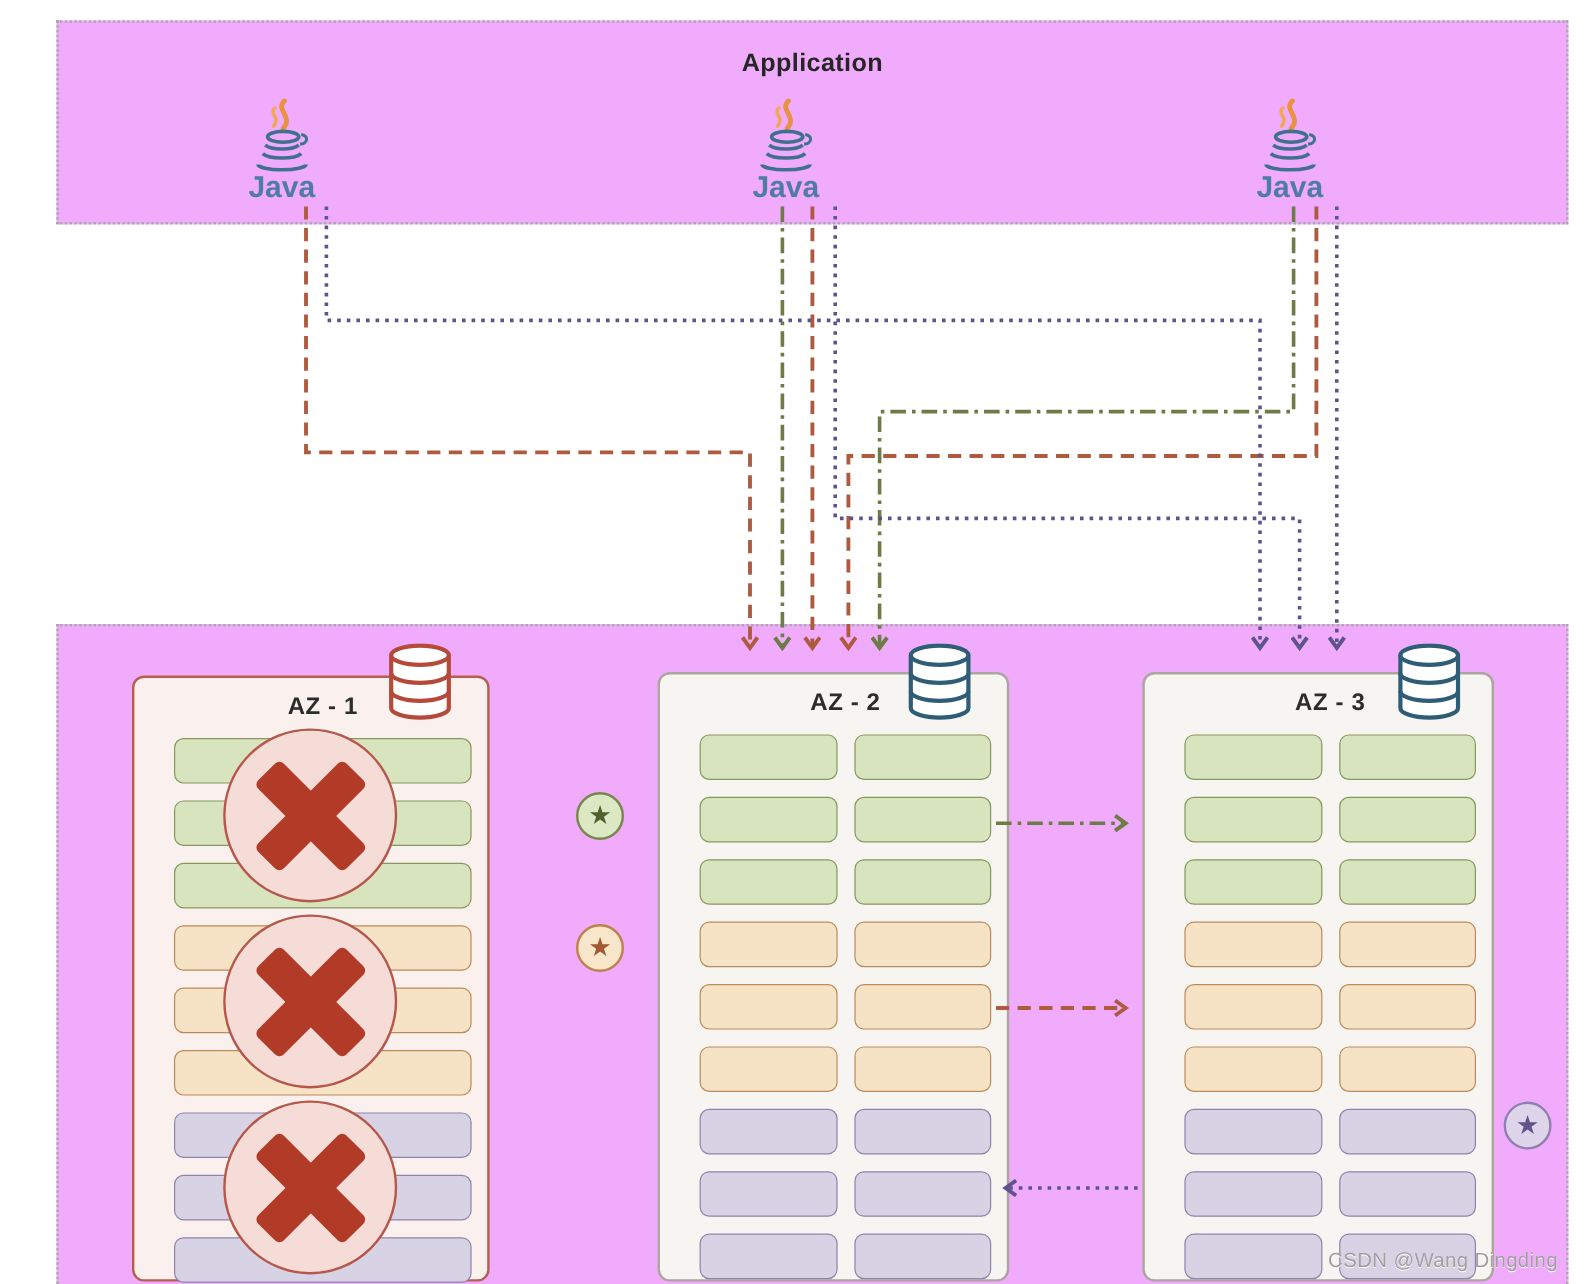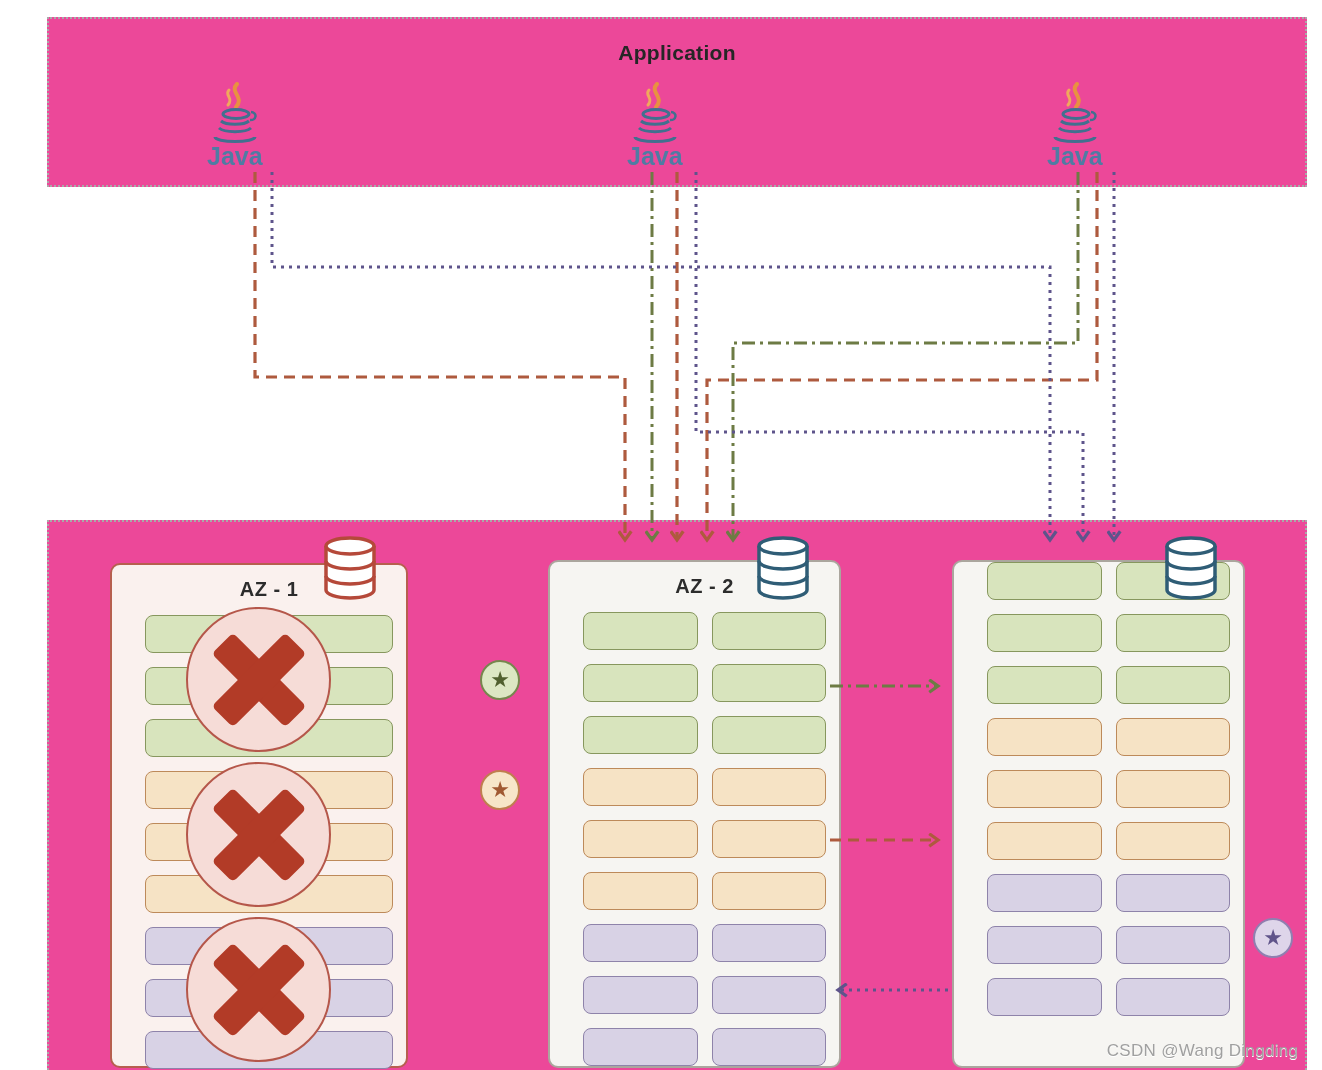--- a/index.html
+++ b/index.html
@@ -1,21 +1,21 @@
 <!DOCTYPE html>
 <html><head>
 <meta charset="utf-8">
 <style>
   * { margin:0; padding:0; box-sizing:border-box; }
   html,body { width:1322px; height:1070px; }
   body {
     position:relative; overflow:hidden; background:#ffffff;
     font-family:"Liberation Sans", sans-serif;
   }
-  .dotted-box { position:absolute; border:2px dotted #a9a9a9; background:#ec4899; }
+  .dotted-box { position:absolute; border:2px dotted #a9a9a9; background:#f0abfc; }
   .app-box   { left:47px; top:17px;  width:1260px; height:170px; }
   .infra-box { left:47px; top:520px; width:1260px; height:570px; border-bottom:none; }
   .app-title {
     position:absolute; top:22px; left:0; width:100%; text-align:center;
     font-size:21px; font-weight:bold; color:#262626; letter-spacing:0.3px;
   }
   .java { position:absolute; top:82px; width:96px; display:flex; flex-direction:column; align-items:flex-start; z-index:3; }
   .java-1 { left:207px; } .java-2 { left:627px; } .java-3 { left:1047px; }
   .java-label { color:#4f7ca3; font-weight:bold; font-size:25px; line-height:24px; margin-top:-2px; }
 
@@ -154,20 +154,21 @@
         <div class="cell p"></div>
       </div>
     <div class="row">
         <div class="cell p"></div>
         <div class="cell p"></div>
       </div>
   </div>
 </div>
 
 <div class="az az-3">
+  <div class="az-title">AZ - 3</div>
   <div class="rows">
     <div class="row">
         <div class="cell g"></div>
         <div class="cell g"></div>
       </div>
     <div class="row">
         <div class="cell g"></div>
         <div class="cell g"></div>
       </div>
     <div class="row">

